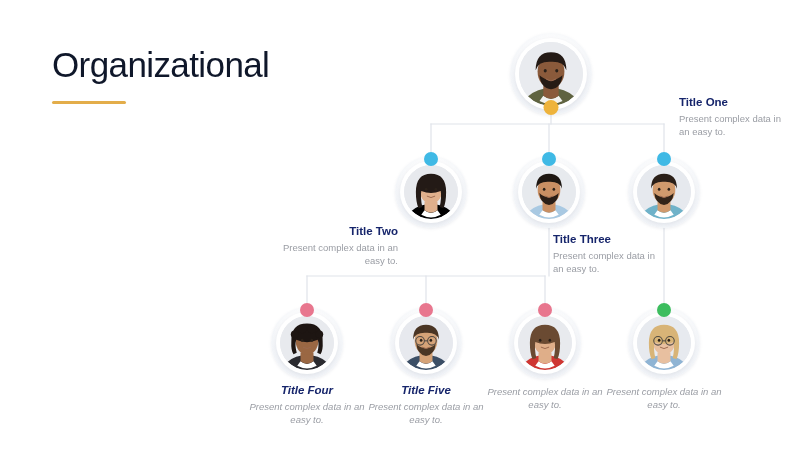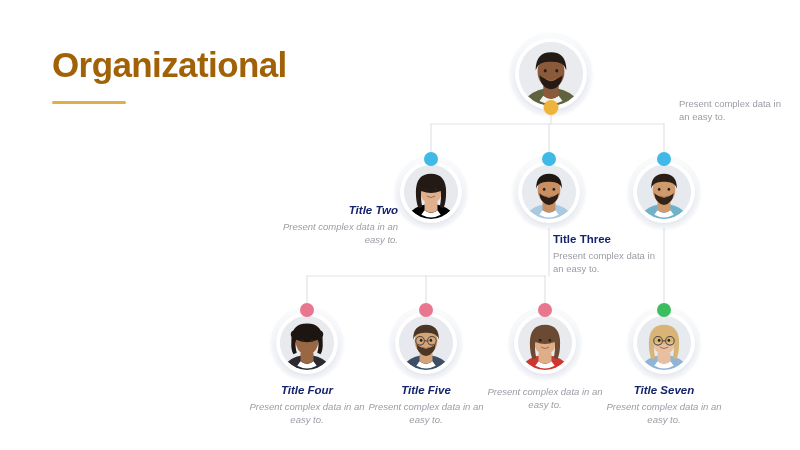--- a/index.html
+++ b/index.html
@@ -29,22 +29,22 @@
   #headingBlock {
     position: absolute;
     left: 52px;
     top: 44px;
     width: 268px;
   }
 
   #pageTitle {
     font-size: 35px;
     line-height: 41px;
-    font-weight: 700;
-    color: #a16207;
+    font-weight: 400;
+    color: #0f172a;
     letter-spacing: -0.6px;
   }
   #pageTitle .tline { display: block; }
 
   #pageSubtitle {
     margin-top: 14px;
     font-size: 11.5px;
     line-height: 16px;
     color: #8c8f96;
     font-weight: 400;
@@ -188,20 +188,21 @@
       <path d="M43 58 q7 5 14 0" stroke="#9c6a50" stroke-width="1.8" fill="none" stroke-linecap="round"></path>
 
     </g>
   </svg>
             </div>
           </div>
         </div>
         <span class="node-dot" style="width: 15px; height: 15px; background: rgb(238, 179, 60); top: 25.5px;"></span>
       </div>
       <div class="label-group al-left" style="left: 679px; top: 95px; width: 112px;">
+        <div class="label-title">Title One</div>
         <div class="label-desc">Present complex data in an easy to.</div>
       </div>
       <div class="node" style="left: 431px; top: 192px;">
         <div class="avatar-wrap" style="width: 72px; height: 72px;">
           <div class="avatar-ring" style="width: 62px; height: 62px;">
             <div class="avatar-photo" style="width: 54px; height: 54px;">
   <svg viewBox="0 0 100 100" preserveAspectRatio="xMidYMid slice" aria-hidden="true">
     <defs>
                   <clipPath id="c_portrait-woman-striped-top">
                     <circle cx="50" cy="50" r="50"></circle>
@@ -219,21 +220,21 @@
       <ellipse cx="59" cy="45" rx="2.4" ry="2.8" fill="#2b2119"></ellipse>
       <path d="M43 58 q7 5 14 0" stroke="#9c6a50" stroke-width="1.8" fill="none" stroke-linecap="round"></path>
 
     </g>
   </svg>
             </div>
           </div>
         </div>
         <span class="node-dot" style="width: 14px; height: 14px; background: rgb(63, 185, 229); top: -40px;"></span>
       </div>
-      <div class="label-group al-right" style="left: 266px; top: 203px; width: 132px; font-style: italic;">
+      <div class="label-group al-right" style="left: 266px; top: 224px; width: 132px;">
         <div class="label-title">Title Two</div>
         <div class="label-desc">Present complex data in an easy to.</div>
       </div>
       <div class="node" style="left: 549px; top: 192px;">
         <div class="avatar-wrap" style="width: 72px; height: 72px;">
           <div class="avatar-ring" style="width: 62px; height: 62px;">
             <div class="avatar-photo" style="width: 54px; height: 54px;">
   <svg viewBox="0 0 100 100" preserveAspectRatio="xMidYMid slice" aria-hidden="true">
     <defs>
                   <clipPath id="c_portrait-man-light-blue-shirt">
@@ -427,18 +428,17 @@
         <path d="M47 46 h6"></path>
       </g>
     </g>
   </svg>
             </div>
           </div>
         </div>
         <span class="node-dot" style="width: 14px; height: 14px; background: rgb(60, 189, 94); top: -40px;"></span>
       </div>
       <div class="label-group al-center" style="left: 598px; top: 383px; width: 132px;">
-        <div class="label-title">Title Seven</div>
         <div class="label-desc">Present complex data in an easy to.</div>
       </div>
     </div>
 
 </div>
 
 </body></html>

